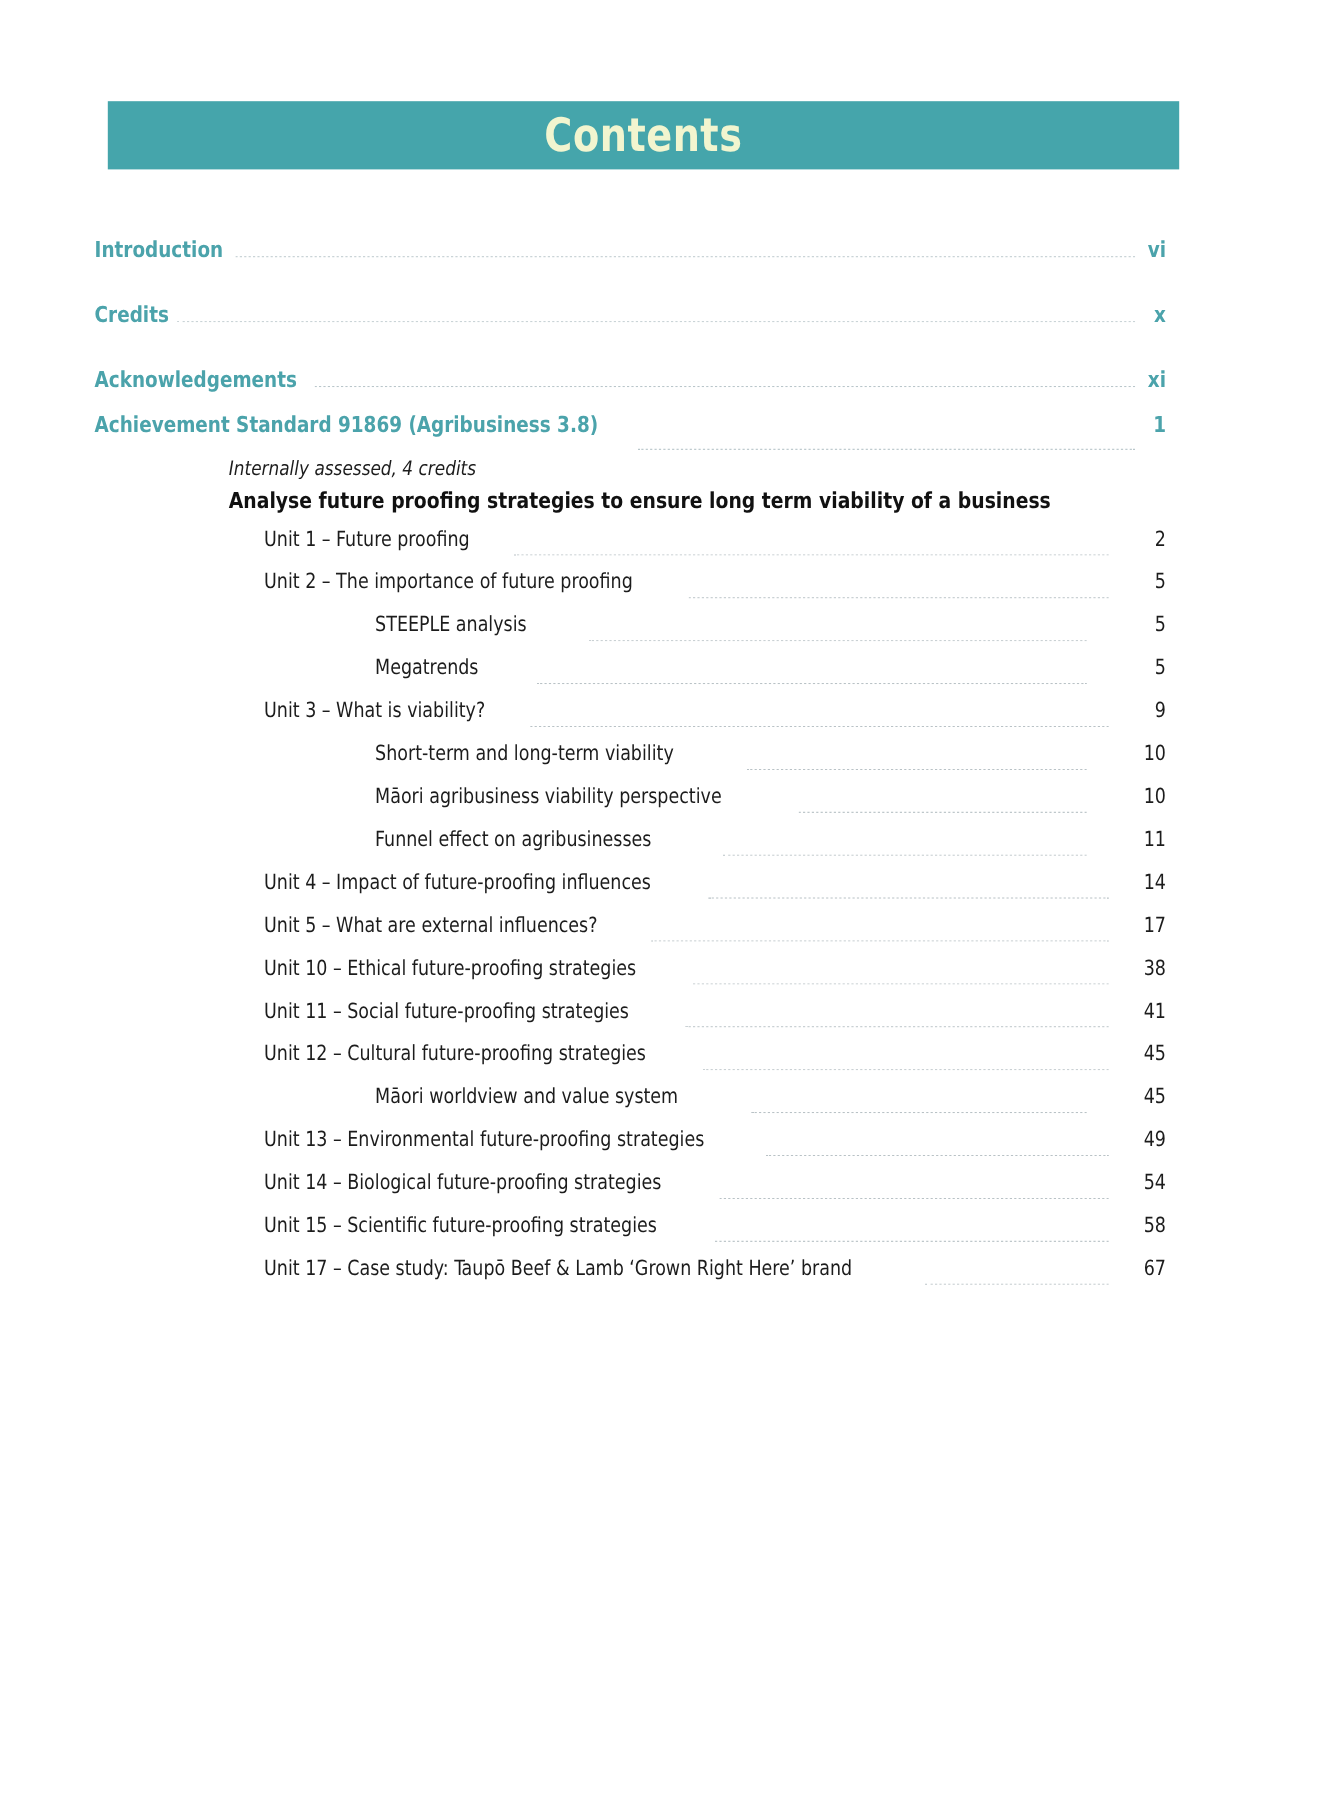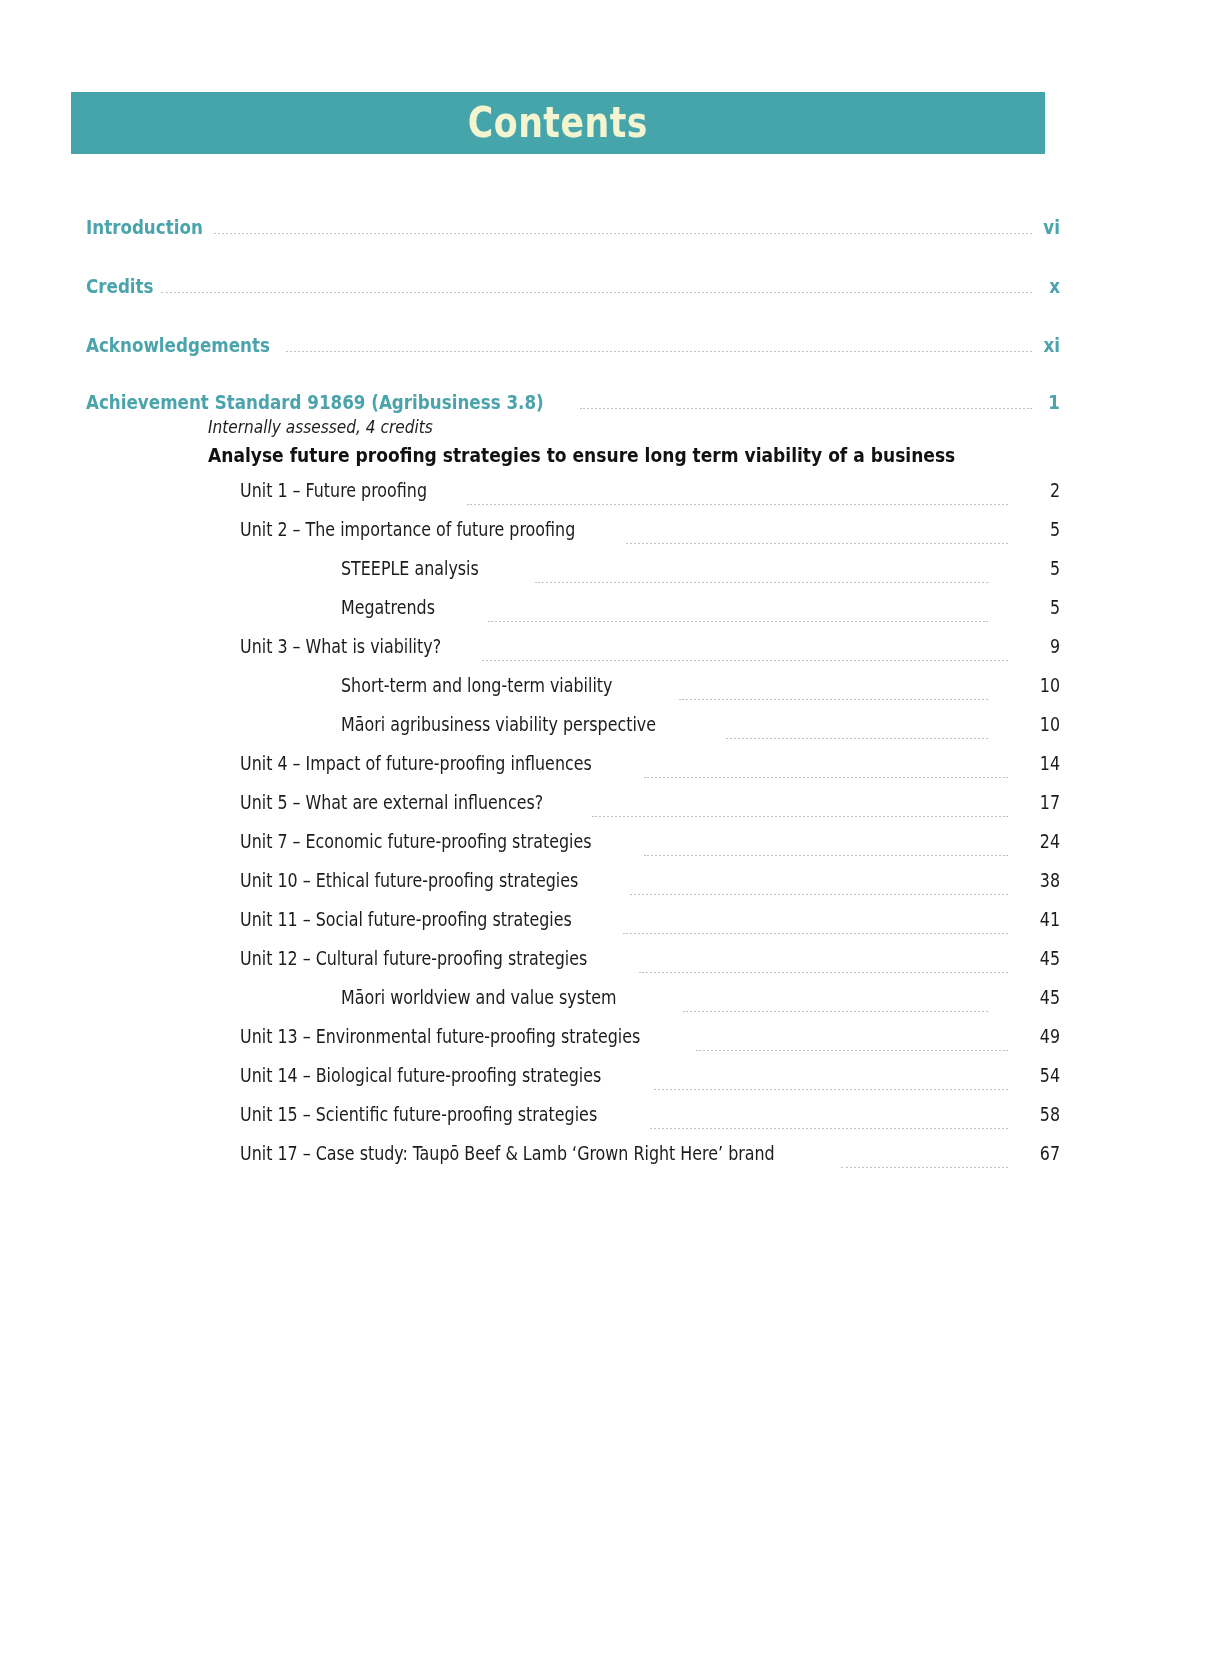--- a/index.html
+++ b/index.html
@@ -20,21 +20,21 @@
     position: absolute;
     left: 0; top: 0;
     width: 1206px;
     height: 1654px;
     background: #ffffff;
   }
 
   
   .contents-banner {
     position: absolute;
-    left: 71px;
+    left: 98px;
     top: 92px;
     width: 974px;
     height: 62px;
     background: #45a5ab;
     display: flex;
     align-items: center;
     justify-content: center;
   }
   .contents-banner .banner-title {
     font-family: "DejaVu Sans Condensed", "Liberation Sans Narrow", "Liberation Sans", sans-serif;
@@ -106,21 +106,21 @@
     font-weight: bold;
     font-size: 20px;
     color: #4ba3ab;
   }
   .row-major .toc-leader { margin-bottom: 5px; }
   .row-major .toc-leader::after { border-bottom: 2px dotted #b9c6ca; }
 
   
   .row-standard {
     height: 40px;
-    align-items: flex-end;
+    align-items: flex-start;
     margin-top: 17px;
   }
   .row-standard .toc-label,
   .row-standard .toc-page {
     font-family: "DejaVu Sans Condensed", "Liberation Sans Narrow", "Liberation Sans", sans-serif;
     font-weight: bold;
     font-size: 20px;
     color: #4ba3ab;
   }
   .row-standard .toc-leader { margin-bottom: 5px; }
@@ -244,34 +244,34 @@
         <div class="toc-row row-sub">
           <span class="toc-label">Short-term and long-term viability</span>
           <span class="toc-leader"></span>
           <span class="toc-page">10</span>
         </div>
         <div class="toc-row row-sub">
           <span class="toc-label">Māori agribusiness viability perspective</span>
           <span class="toc-leader"></span>
           <span class="toc-page">10</span>
         </div>
+        <div class="toc-row row-sub">
+          <span class="toc-label">Funnel effect on agribusinesses</span>
+          <span class="toc-leader"></span>
+          <span class="toc-page">11</span>
+        </div>
         <div class="toc-row row-unit">
           <span class="toc-label">Unit 4 – Impact of future-proofing influences</span>
           <span class="toc-leader"></span>
           <span class="toc-page">14</span>
         </div>
         <div class="toc-row row-unit">
           <span class="toc-label">Unit 5 – What are external influences?</span>
           <span class="toc-leader"></span>
           <span class="toc-page">17</span>
-        </div>
-        <div class="toc-row row-unit">
-          <span class="toc-label">Unit 7 – Economic future-proofing strategies</span>
-          <span class="toc-leader"></span>
-          <span class="toc-page">24</span>
         </div>
         <div class="toc-row row-unit">
           <span class="toc-label">Unit 10 – Ethical future-proofing strategies</span>
           <span class="toc-leader"></span>
           <span class="toc-page">38</span>
         </div>
         <div class="toc-row row-unit">
           <span class="toc-label">Unit 11 – Social future-proofing strategies</span>
           <span class="toc-leader"></span>
           <span class="toc-page">41</span>

